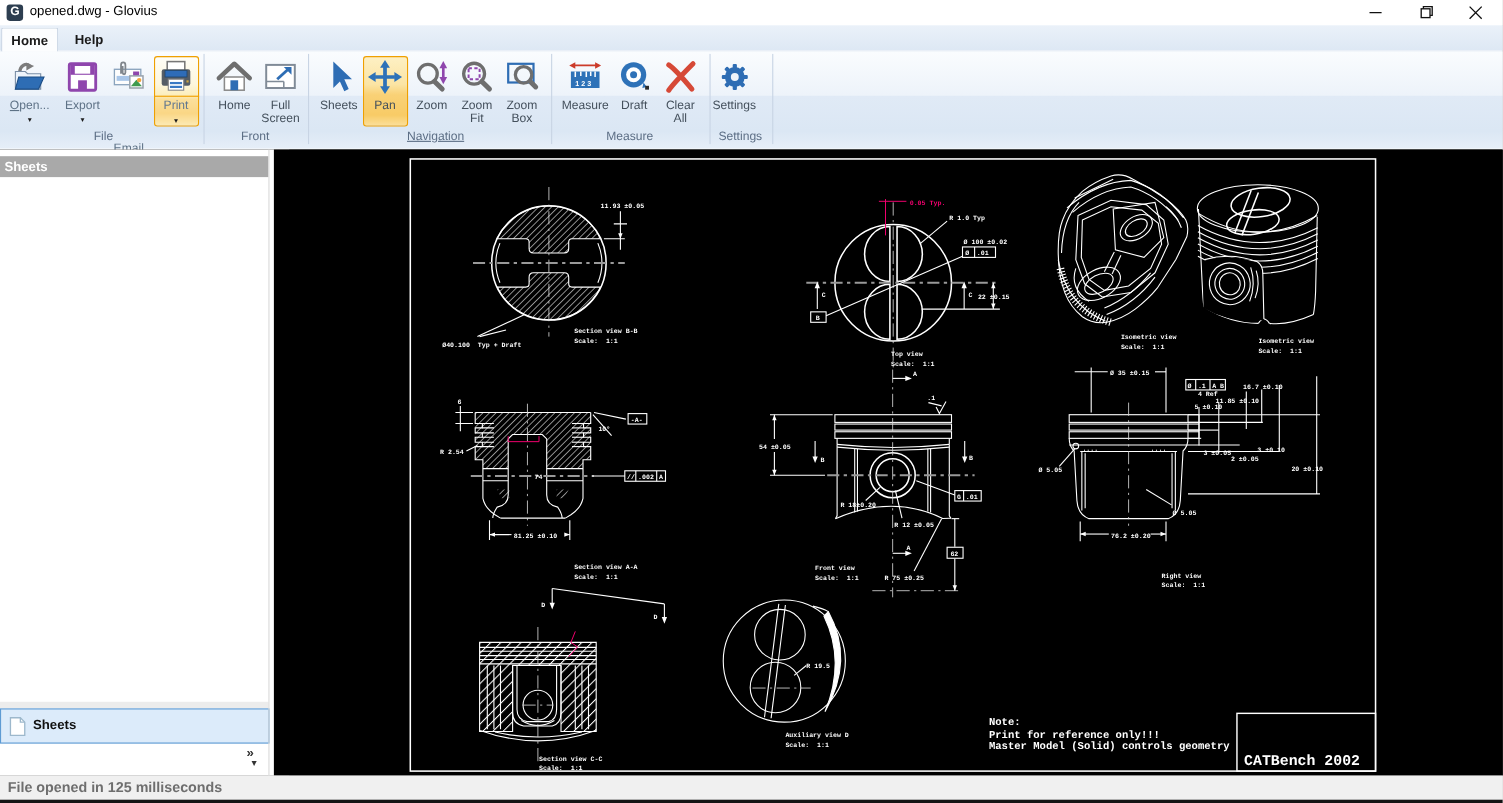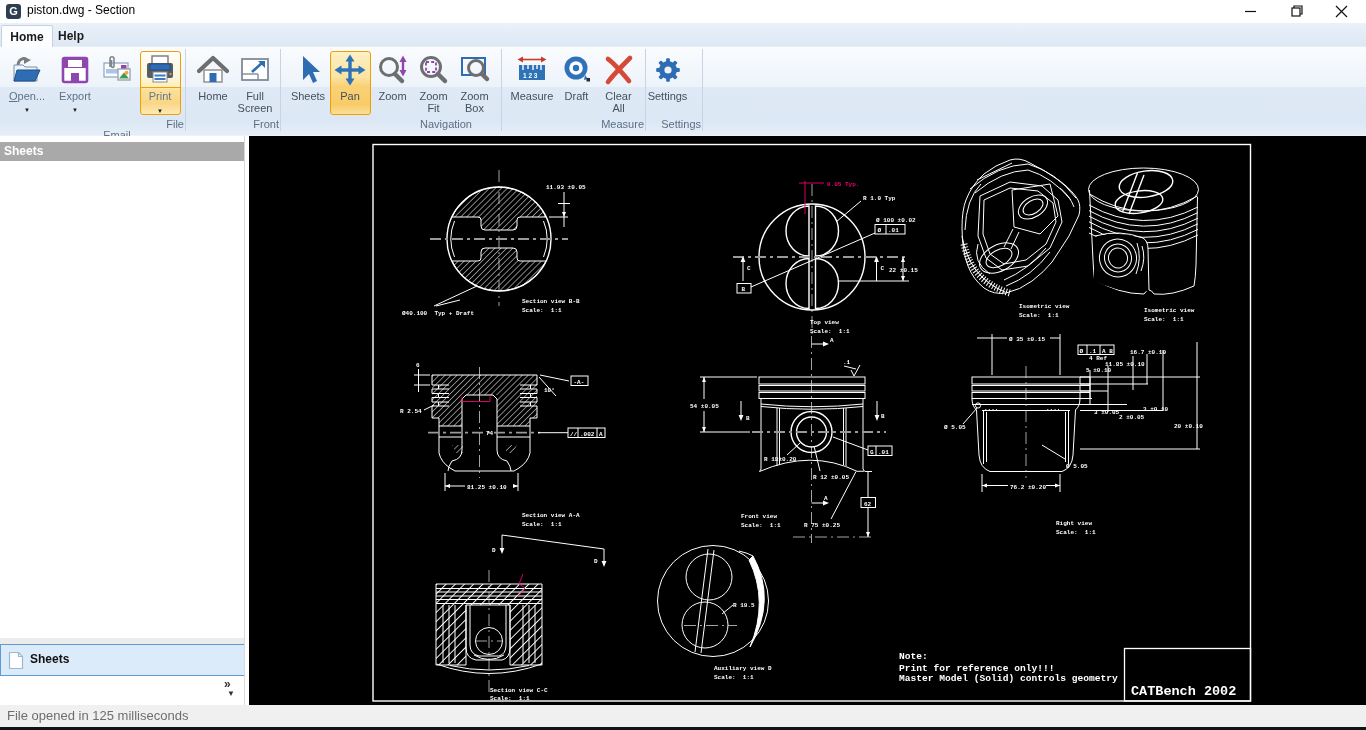--- a/index.html
+++ b/index.html
@@ -4,51 +4,51 @@
 <style>
 * { margin:0; padding:0; box-sizing:border-box; }
 html,body { width:1366px; height:730px; overflow:hidden; font-family:"Liberation Sans",sans-serif; background:#fff; }
 #titlebar { position:absolute; left:0; top:0; width:1366px; height:23px; background:#ffffff; }
 #appicon { position:absolute; left:6px; top:4px; width:15px; height:15px; background:#2d3e50; border-radius:3px; color:#fff; font-size:11px; font-weight:bold; text-align:center; line-height:15px; }
 #apptitle { position:absolute; left:27px; top:3px; font-size:12px; color:#000; }
 .winbtn { position:absolute; top:0; height:23px; width:45px; color:#111; text-align:center; }
 #tabrow { position:absolute; left:0; top:23px; width:1366px; height:24px; background:linear-gradient(#eaf1f9,#dde8f4); border-bottom:1px solid #e8eef6;}
 .tab { position:absolute; top:2px; height:22px; font-size:12px; font-weight:bold; color:#1a1a1a; text-align:center; line-height:22px; }
 #tabhome { left:1px; width:52px; background:#fcfdfe; border:1px solid #c6d2e1; border-bottom:none; border-radius:2px 2px 0 0; }
-#tabhelp { left:46px; width:50px; }
+#tabhelp { left:56px; width:50px; }
 #ribbon { position:absolute; left:0; top:47px; width:1366px; height:89px; background:linear-gradient(#fafcfe 0%,#edf3fa 45%,#e0eaf6 46%,#dbe7f4 82%, #e6eef8 100%); border-bottom:1px solid #eef3fa; }
 .rsep { position:absolute; top:2px; height:82px; width:1px; background:#c8d4e4; }
-.glabel { position:absolute; top:71px; height:14px; font-size:11px; color:#5c6e85; text-align:right; }
+.glabel { position:absolute; top:71px; height:14px; font-size:11px; color:#5c6e85; text-align:center; }
 .rbtn { position:absolute; top:3px; text-align:center; }
 .ricon { position:absolute; top:3px; left:50%; transform:translateX(-50%); width:34px; height:34px; }
 .rlab { position:absolute; top:40px; width:100%; font-size:11px; color:#44505c; line-height:12px; }
 .rarr { position:absolute; top:56px; width:100%; text-align:center; font-size:6px; color:#1a1a1a; }
 .hibox { position:absolute; border:1px solid #efa000; border-radius:3px; }
 #main { position:absolute; left:0; top:136px; width:1366px; height:569px; background:#000; }
 #sidebar { position:absolute; left:0; top:0; width:263px; height:569px; background:#fff; }
 #sbline { position:absolute; left:244px; top:0; width:1px; height:569px; background:#d9d9d9; }
 #sheethdr { position:absolute; left:0; top:6px; width:244px; height:19px; background:#a9a9a9; color:#fff; font-weight:bold; font-size:12px; line-height:19px; padding-left:4px; }
 #rowmodel { position:absolute; left:0; top:25px; width:244px; height:19px; background:#d2d2d2; }
 #rowdv { position:absolute; left:0; top:44px; width:244px; height:19px; background:#fff; }
 .treetxt { position:absolute; top:1px; font-size:12.5px; }
 #splitter { position:absolute; left:0; top:502px; width:244px; height:6px; background:#ececec; }
 #sheetbtn { position:absolute; left:0px; top:508px; width:245px; height:32px; background:#dcebfa; border:1px solid #5e9bd3; }
 #sheetbtn span { position:absolute; left:29px; top:7px; font-size:12px; font-weight:bold; color:#111; }
 #chev { position:absolute; left:224px; top:541px; width:20px; font-size:12px; font-weight:bold; color:#333; letter-spacing:-2px;}
 #chev2 { position:absolute; left:227px; top:553px; width:14px; font-size:8px; color:#333; }
 #canvas { position:absolute; left:249px; top:0px; width:1117px; height:569px; background:#000; }
 #status { position:absolute; left:0; top:705px; width:1366px; height:22px; background:#f0f0f0; }
-#status span { position:absolute; left:7px; top:3px; font-size:13px; font-weight:normal; color:#6e6e6e; }
+#status span { position:absolute; left:7px; top:3px; font-size:13px; font-weight:bold; color:#6e6e6e; }
 #bstrip { position:absolute; left:0; top:727px; width:1366px; height:3px; background:#141414; }
 </style>
 </head>
 <body>
 <div id="titlebar">
   <div id="appicon">G</div>
-  <div id="apptitle">piston.dwg - Section</div>
+  <div id="apptitle">opened.dwg - Glovius</div>
   <svg class="winbtn" style="left:1228px" width="45" height="23">
       <line x1="17" y1="11.5" x2="28" y2="11.5" stroke="#111" stroke-width="1.2"></line>
     </svg>
   <svg class="winbtn" style="left:1273px" width="45" height="23">
       <rect x="19" y="8" width="8" height="8" fill="none" stroke="#111" stroke-width="1.2"></rect>
       <path d="M21,8 V6 H29 V14 H27" fill="none" stroke="#111" stroke-width="1.2"></path>
     </svg>
   <svg class="winbtn" style="left:1318px" width="45" height="23">
       <path d="M18,6 L29,17 M29,6 L18,17" stroke="#111" stroke-width="1.2"></path>
     </svg>
@@ -217,21 +217,21 @@
 </svg>
       <div class="rlab" style="">Settings</div>
     </div>
 <div class="rsep" style="left:184.5px;"></div>
 <div class="rsep" style="left:279.5px;"></div>
 <div class="rsep" style="left:500.5px;"></div>
 <div class="rsep" style="left:644.5px;"></div>
 <div class="rsep" style="left:701.5px;"></div>
 <div class="glabel" style="left:4px; width:180px;">File</div>
 <div class="glabel" style="left:185px; width:94px;">Front</div>
-<div class="glabel" style="left:264px; width:208px;">Navigation</div>
+<div class="glabel" style="left:292px; width:208px;text-decoration:underline;">Navigation</div>
 <div class="glabel" style="left:501px; width:143px;">Measure</div>
 <div class="glabel" style="left:645px; width:56px;">Settings</div>
 </div>
 <div id="main">
   <div id="sidebar">
     <div id="sheethdr">Sheets</div>
     <div id="splitter"></div>
     <div id="sheetbtn">
         <svg style="position:absolute;left:7px;top:6px" width="20" height="20">
  <path d="M1.5,1.5 h9 l4,4 v12 h-13 z" fill="#fff" stroke="#9db8cc" stroke-width="1.2"></path>

